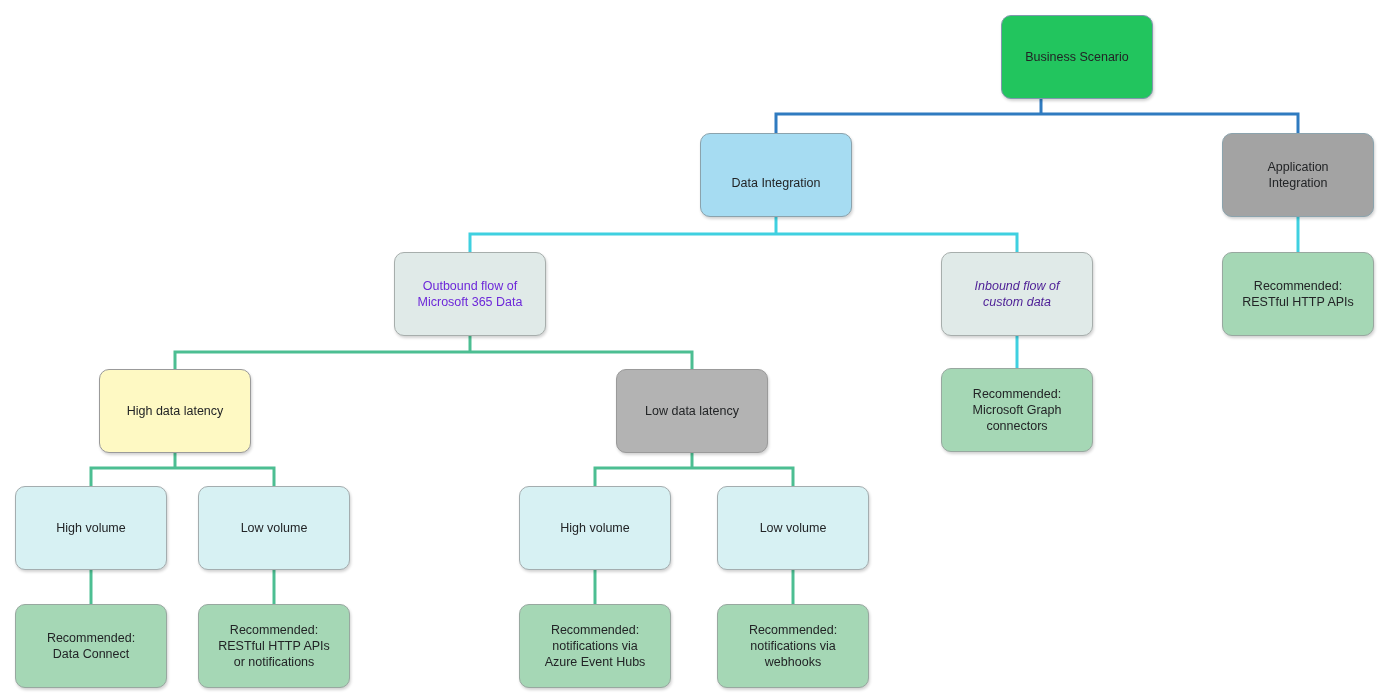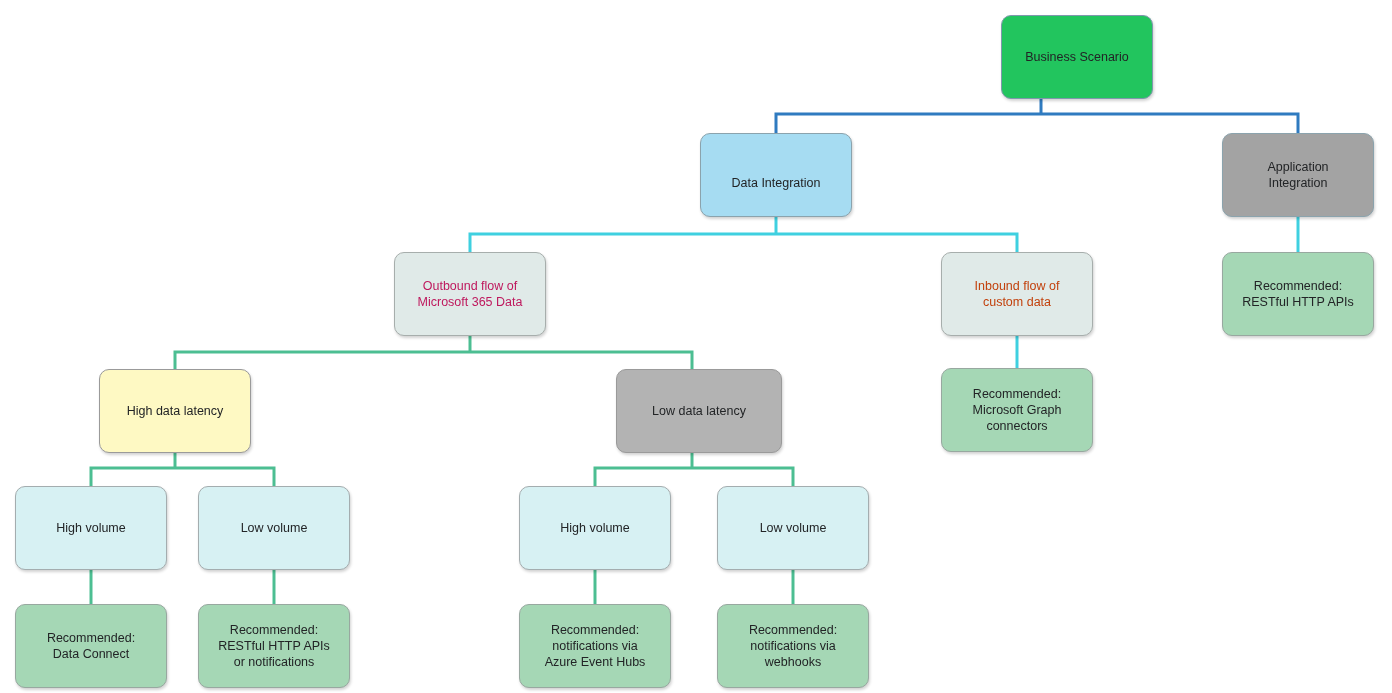--- a/index.html
+++ b/index.html
@@ -69,40 +69,40 @@
         <span class="label" style="color: rgb(34, 36, 38);">Business Scenario</span>
       </div>
       <div class="node" style="left: 700px; top: 133px; width: 152px; height: 84px; background: rgb(166, 220, 242); border-color: rgb(139, 163, 173);">
         <span class="label" style="color: rgb(34, 36, 38); margin-top: 16px;">Data Integration</span>
       </div>
       <div class="node" style="left: 1222px; top: 133px; width: 152px; height: 84px; background: #a3a3a3; border-color: rgb(139, 163, 173);">
         <span class="label" style="color: rgb(34, 36, 38);">Application
 Integration</span>
       </div>
       <div class="node" style="left: 394px; top: 252px; width: 152px; height: 84px; background: rgb(224, 234, 232); border-color: rgb(167, 174, 172);">
-        <span class="label" style="color: #be185d;">Outbound flow of
+        <span class="label" style="color: #6d28d9;">Outbound flow of
 Microsoft 365 Data</span>
       </div>
       <div class="node" style="left: 941px; top: 252px; width: 152px; height: 84px; background: rgb(224, 234, 232); border-color: rgb(167, 174, 172);">
-        <span class="label" style="color: #c2410c;">Inbound flow of
+        <span class="label" style="color: #4c1d95; font-style: italic;">Inbound flow of
 custom data</span>
       </div>
       <div class="node" style="left: 1222px; top: 252px; width: 152px; height: 84px; background: rgb(165, 215, 181); border-color: rgb(152, 168, 160);">
         <span class="label" style="color: rgb(34, 36, 38);">Recommended:
 RESTful HTTP APIs</span>
       </div>
       <div class="node" style="left: 941px; top: 368px; width: 152px; height: 84px; background: rgb(165, 215, 181); border-color: rgb(152, 168, 160);">
         <span class="label" style="color: rgb(34, 36, 38);">Recommended:
 Microsoft Graph
 connectors</span>
       </div>
       <div class="node" style="left: 99px; top: 369px; width: 152px; height: 84px; background: #fef9c3; border-color: rgb(154, 154, 154);">
         <span class="label" style="color: rgb(34, 36, 38);">High data latency</span>
       </div>
-      <div class="node" style="left: 616px; top: 369px; width: 166px; height: 84px; background: rgb(179, 179, 179); border-color: rgb(154, 154, 154);">
+      <div class="node" style="left: 616px; top: 369px; width: 152px; height: 84px; background: rgb(179, 179, 179); border-color: rgb(154, 154, 154);">
         <span class="label" style="color: rgb(34, 36, 38);">Low data latency</span>
       </div>
       <div class="node" style="left: 15px; top: 486px; width: 152px; height: 84px; background: rgb(215, 241, 243); border-color: rgb(164, 173, 175);">
         <span class="label" style="color: rgb(34, 36, 38);">High volume</span>
       </div>
       <div class="node" style="left: 198px; top: 486px; width: 152px; height: 84px; background: rgb(215, 241, 243); border-color: rgb(164, 173, 175);">
         <span class="label" style="color: rgb(34, 36, 38);">Low volume</span>
       </div>
       <div class="node" style="left: 519px; top: 486px; width: 152px; height: 84px; background: rgb(215, 241, 243); border-color: rgb(164, 173, 175);">
         <span class="label" style="color: rgb(34, 36, 38);">High volume</span>

